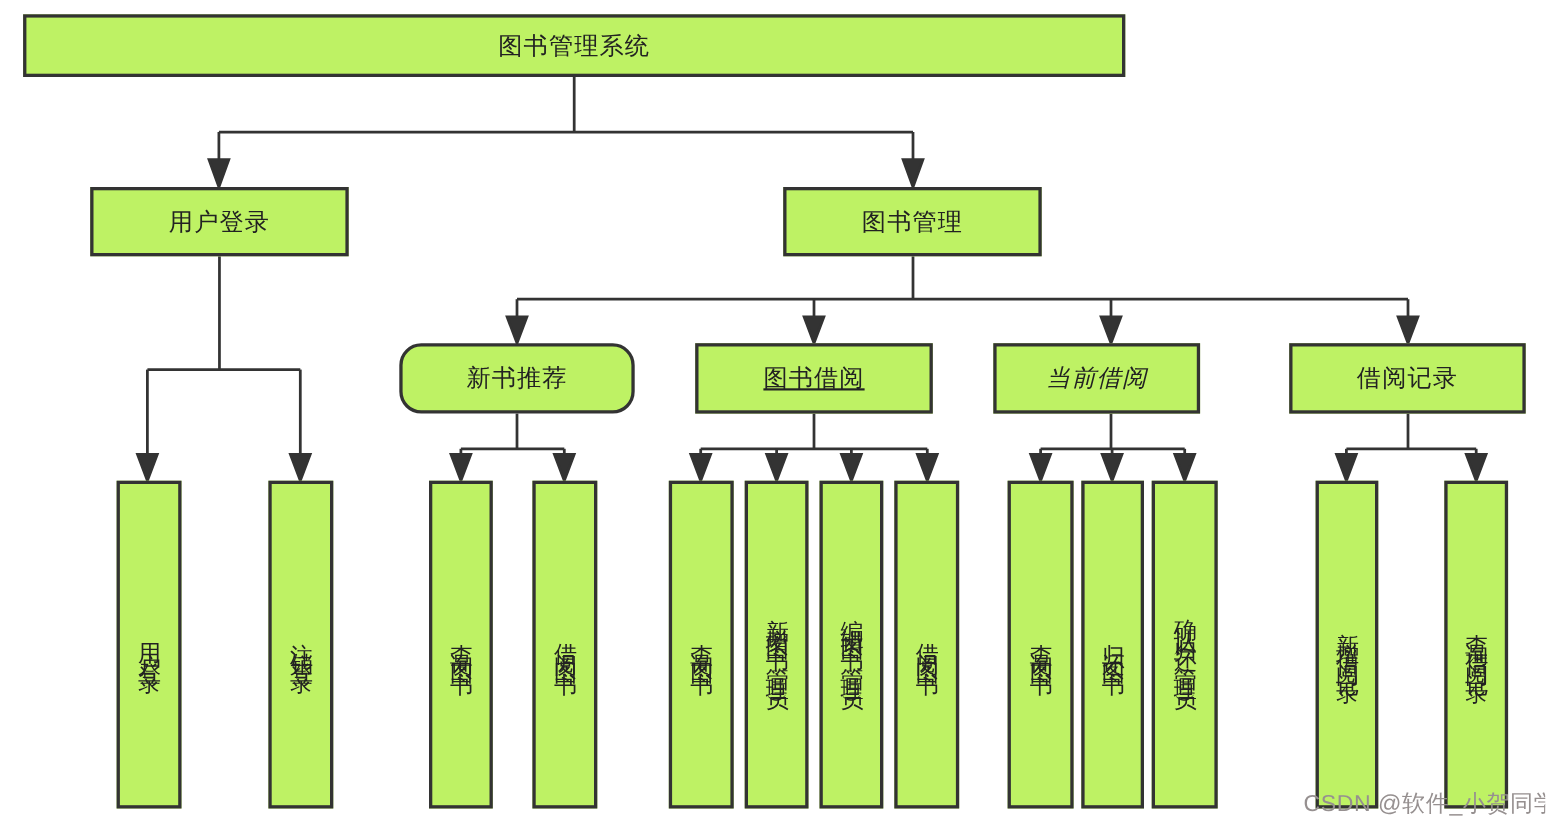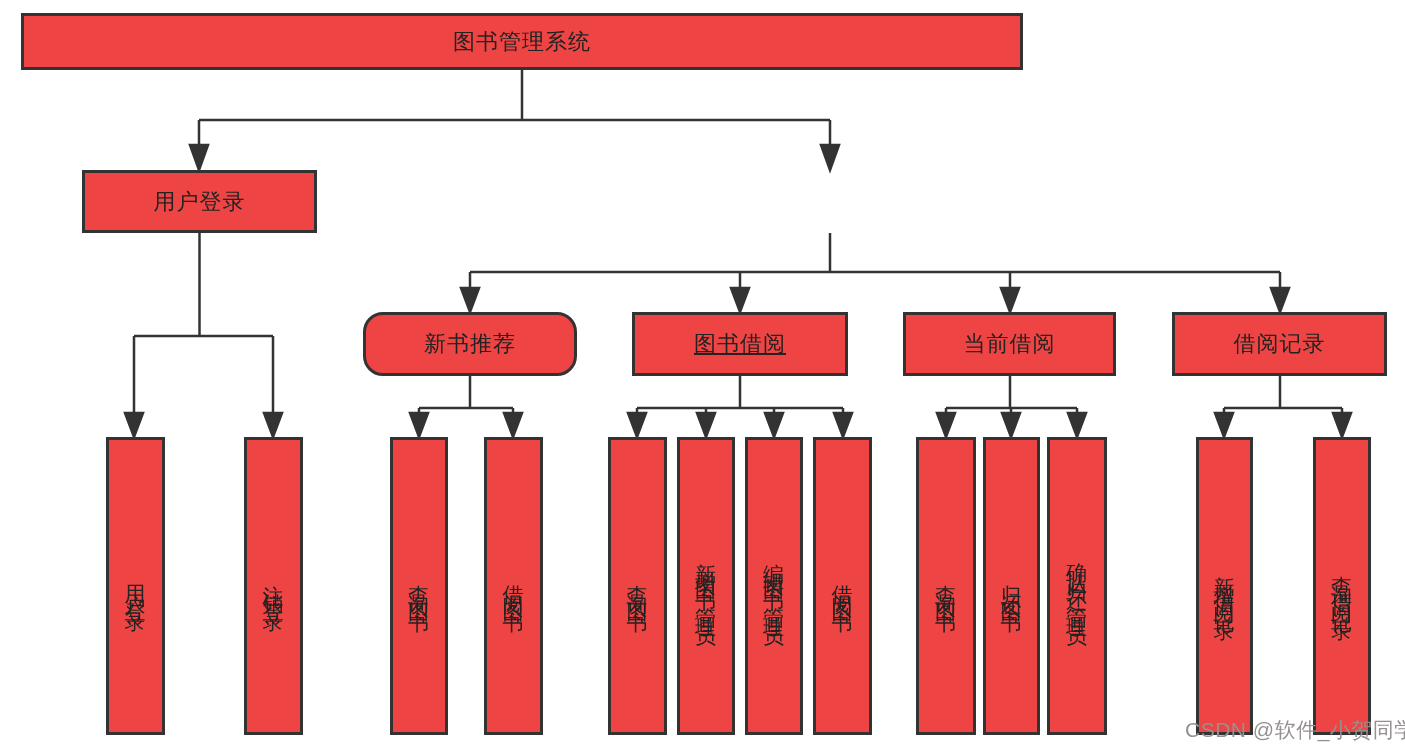--- a/index.html
+++ b/index.html
@@ -8,21 +8,21 @@
     width:1405px;height:747px;
     background:#ffffff;
     font-family:"Liberation Sans","DejaVu Sans",sans-serif;
     color:#222222;
     overflow:hidden;
   }
   .wires{position:absolute;left:0;top:0;width:1405px;height:747px;}
   .node{
     position:absolute;
     box-sizing:border-box;
-    background:#ef4444;
+    background:#bef264;
     border:3px solid #333333;
     display:flex;
     align-items:center;
     justify-content:center;
     text-align:center;
   }
   .hnode{font-size:22px;letter-spacing:1px;white-space:nowrap;}
   .leaf{top:437px;height:298px;}
   .vtext{
     writing-mode:vertical-rl;
@@ -125,28 +125,31 @@
     </g>
   </svg>
 
   <div class="node hnode" style="left:21px;top:13px;width:1002px;height:57px;">
     <span>图书管理系统</span>
   </div>
 
   <div class="node hnode" style="left:82px;top:170px;width:235px;height:63px;">
     <span>用户登录</span>
   </div>
+  <div class="node hnode" style="left:712px;top:170px;width:235px;height:63px;">
+    <span>图书管理</span>
+  </div>
 
   <div class="node hnode" style="left:363px;top:312px;width:214px;height:64px;border-radius:20px;">
     <span>新书推荐</span>
   </div>
   <div class="node hnode" style="left:632px;top:312px;width:216px;height:64px;text-decoration:underline;">
     <span>图书借阅</span>
   </div>
-  <div class="node hnode" style="left:903px;top:312px;width:213px;height:64px;">
+  <div class="node hnode" style="left:903px;top:312px;width:188px;height:64px;font-style:italic;">
     <span>当前借阅</span>
   </div>
   <div class="node hnode" style="left:1172px;top:312px;width:215px;height:64px;">
     <span>借阅记录</span>
   </div>
 
   <div class="node leaf" style="left:106px;width:59px;">
     <span class="vtext">用户登录</span>
   </div>
   <div class="node leaf" style="left:244px;width:59px;">

